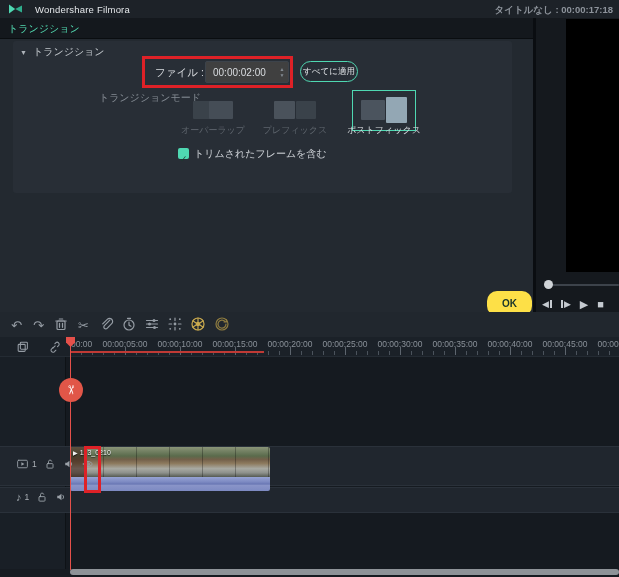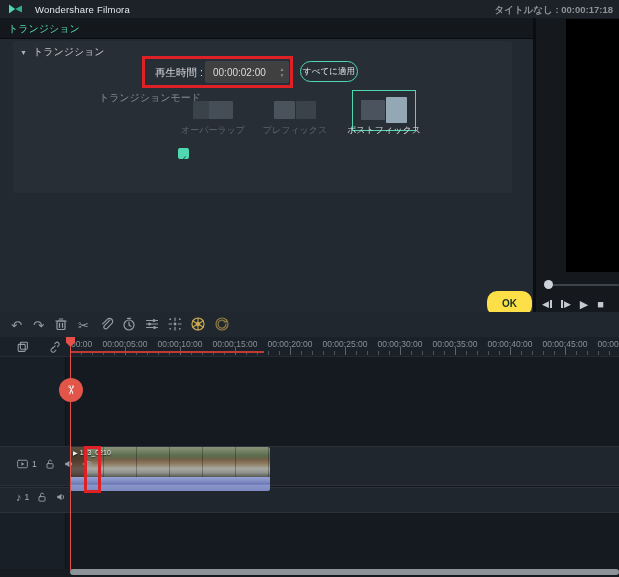--- a/index.html
+++ b/index.html
@@ -137,21 +137,21 @@
   <span class="abs tab">トランジション</span>
 
   <div class="abs panel-bg"></div>
   <div class="abs inner-box"></div>
 
   <div class="abs section-hd">
     <span class="g caret">▼</span>
     <span>トランジション</span>
   </div>
 
-  <span class="abs dur-label">再生時間 :</span>
+  <span class="abs dur-label">ファイル :</span>
   <div class="abs dur-input">
     <span class="val">00:00:02:00</span>
     <span class="stepper">
       <span class="g">▲</span>
       <span class="g">▼</span>
     </span>
   </div>
   <div class="abs anno1"></div>
   <button class="abs apply-btn">すべてに適用</button>
 
@@ -171,20 +171,21 @@
   </div>
   <div class="abs sel-ring"></div>
 
   <span class="abs mode-caption" style="left:168px">オーバーラップ</span>
   <span class="abs mode-caption" style="left:250px">プレフィックス</span>
   <span class="abs mode-caption sel" style="left:339px">ポストフィックス</span>
 
   <div class="abs chk">
     <span class="g">✓</span>
   </div>
+  <span class="abs chk-label">トリムされたフレームを含む</span>
 
   <button class="abs ok-btn">OK</button>
 
   <div class="abs v-divider"></div>
   <div class="abs preview"></div>
   <div class="abs video-area"></div>
   <div class="abs scrub-line"></div>
   <div class="abs scrub-handle"></div>
   <div class="abs transport">
     <span class="tbtn">

